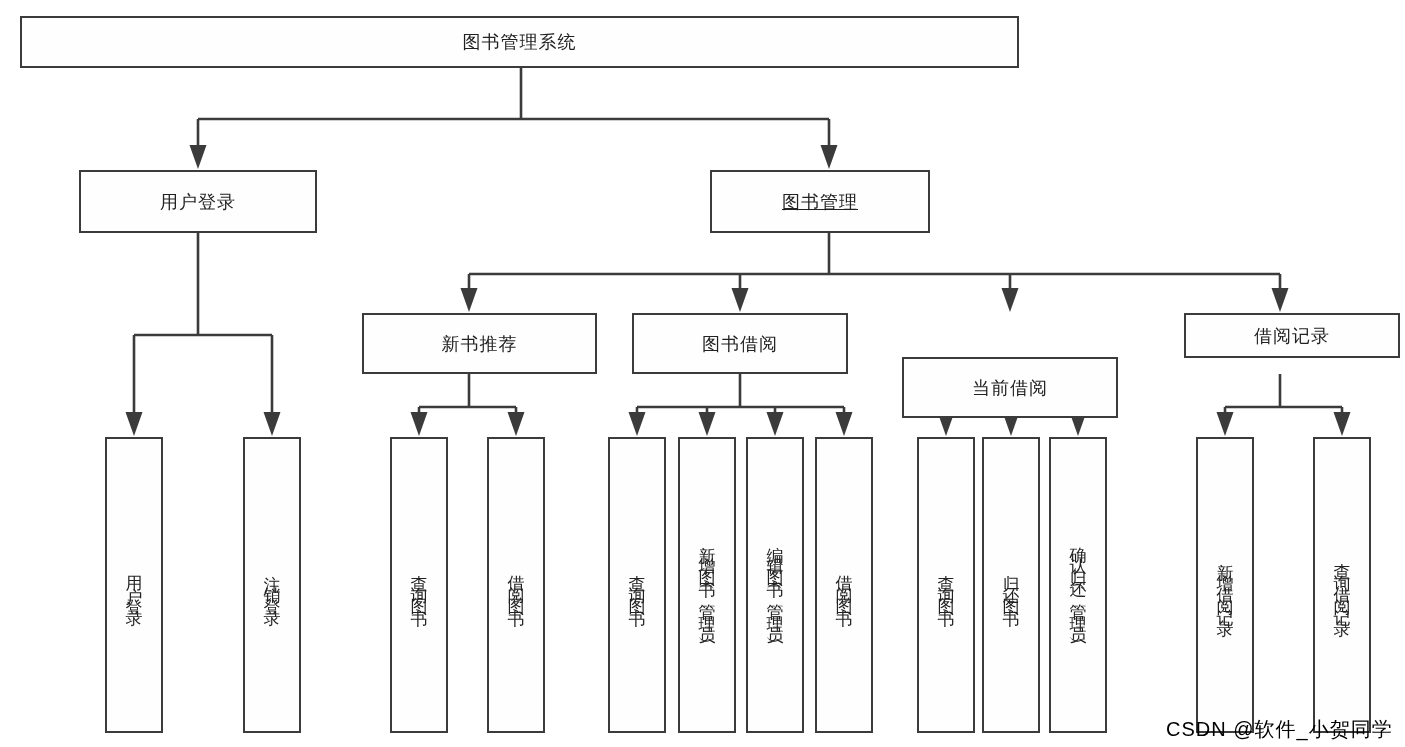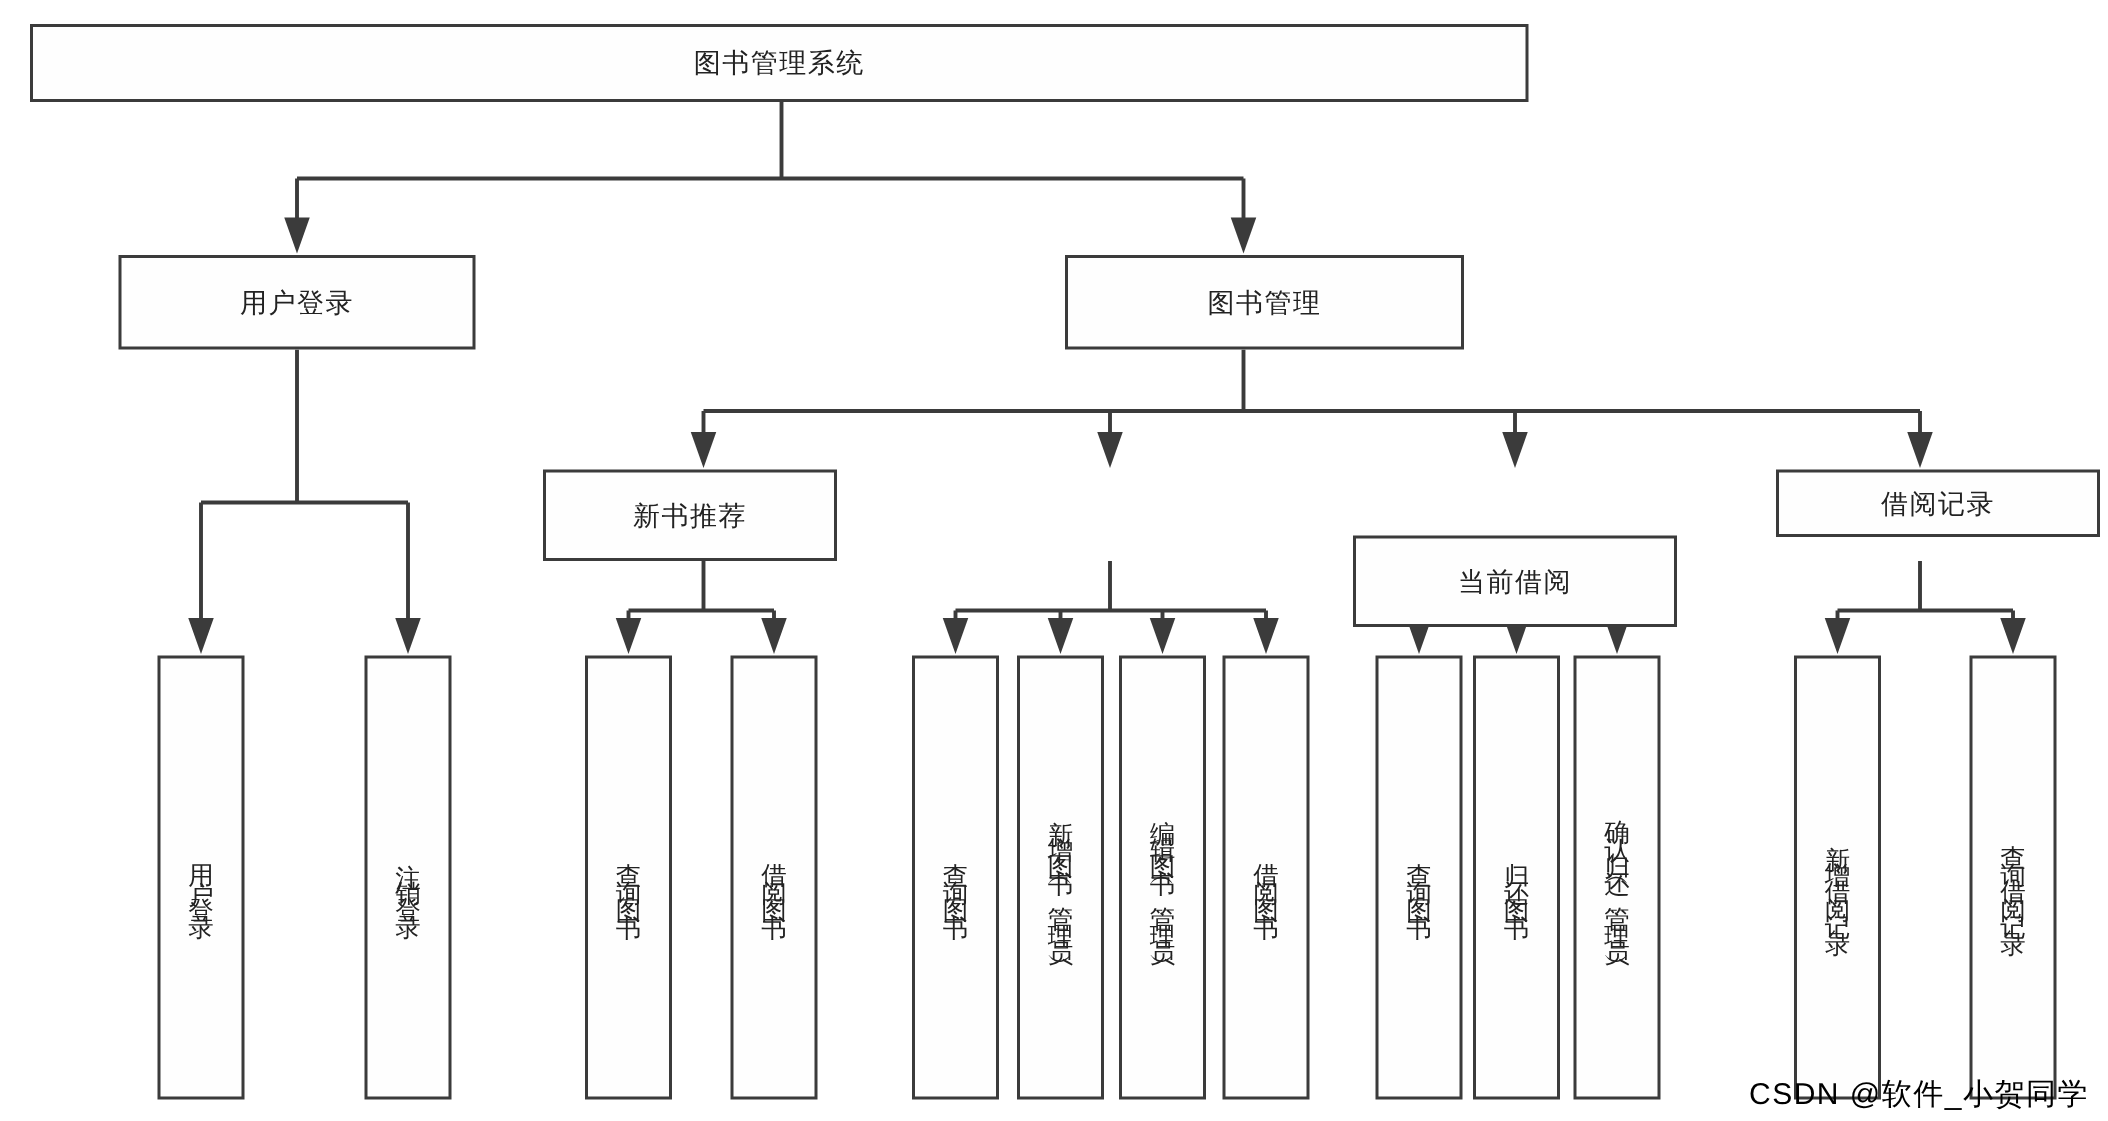--- a/index.html
+++ b/index.html
@@ -151,26 +151,29 @@
     </g>
   </svg>
 
   <div class="node h" style="left:20px; top:16px; width:999px; height:52px;">
     <span>图书管理系统</span>
   </div>
 
   <div class="node h" style="left:79px; top:170px; width:238px; height:63px;">
     <span>用户登录</span>
   </div>
-  <div class="node h" style="left:710px; top:170px; width:266px; height:63px;">
+  <div class="node h" style="left:710px; top:170px; width:220px; height:63px;text-decoration:underline;">
     <span>图书管理</span>
   </div>
 
-  <div class="node h" style="left:362px; top:313px; width:196px; height:61px;">
+  <div class="node h" style="left:362px; top:313px; width:235px; height:61px;">
     <span>新书推荐</span>
+  </div>
+  <div class="node h" style="left:632px; top:313px; width:216px; height:61px;">
+    <span>图书借阅</span>
   </div>
   <div class="node h" style="left:902px; top:313px; width:216px; height:61px;margin-top:44px;">
     <span>当前借阅</span>
   </div>
   <div class="node h" style="left:1184px; top:313px; width:216px; height:45px;">
     <span>借阅记录</span>
   </div>
 
   <div class="node leaf" style="left:105px;">
     <span>用户登录</span>

